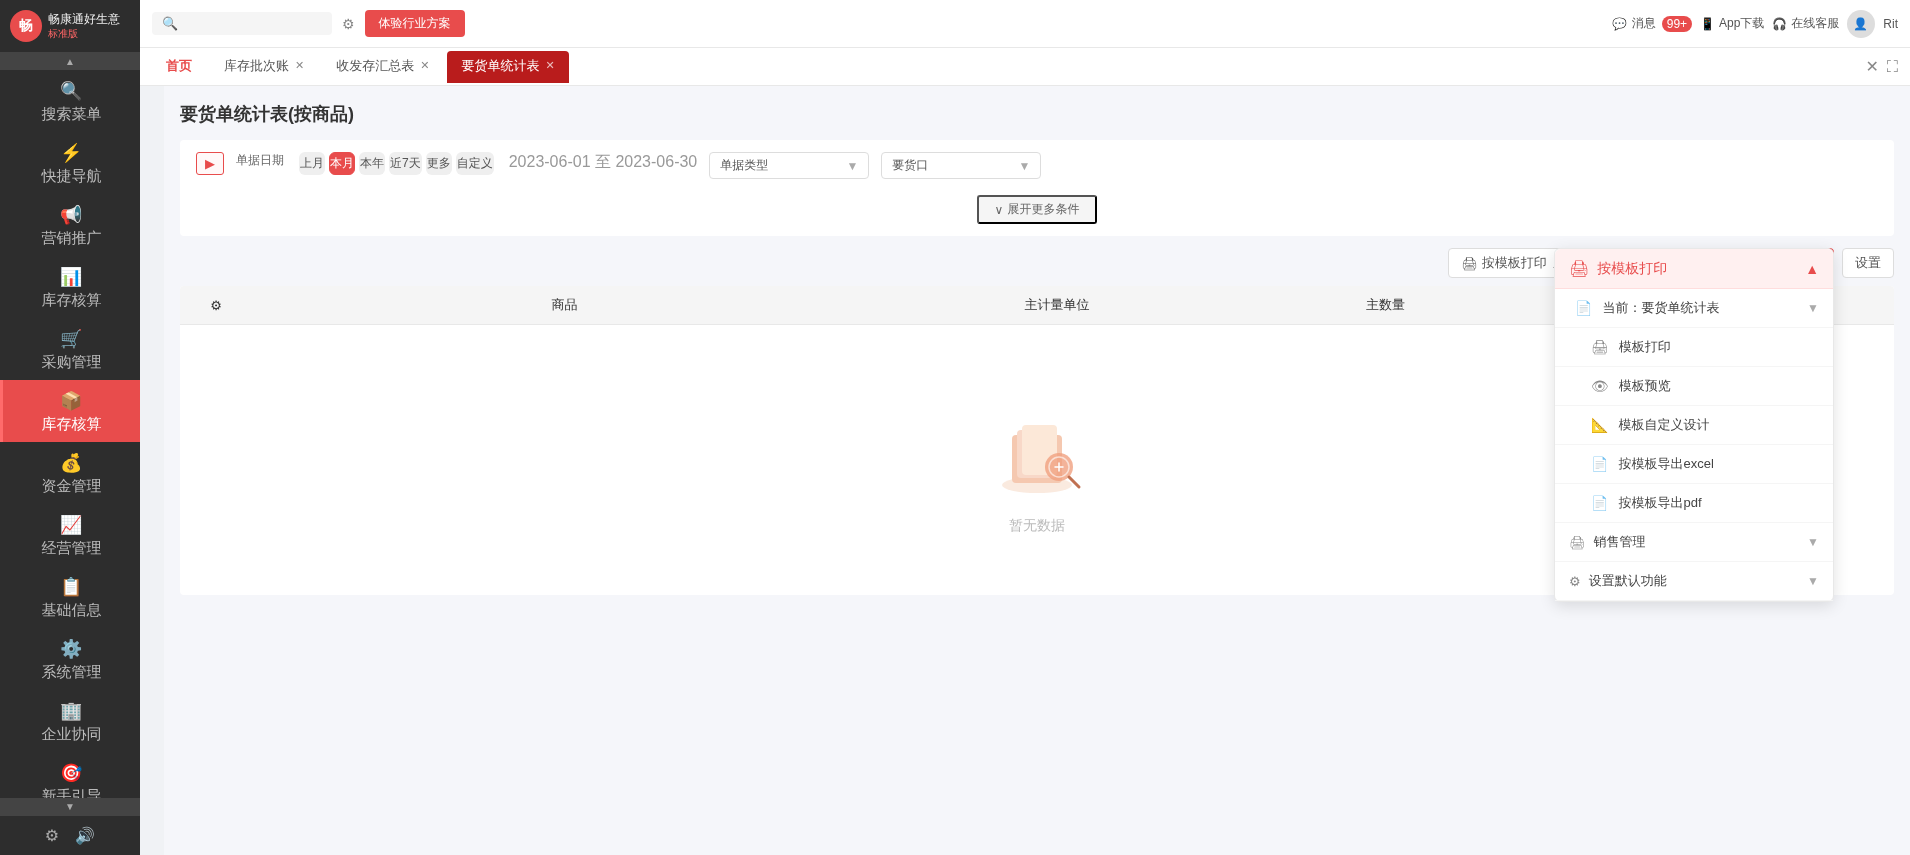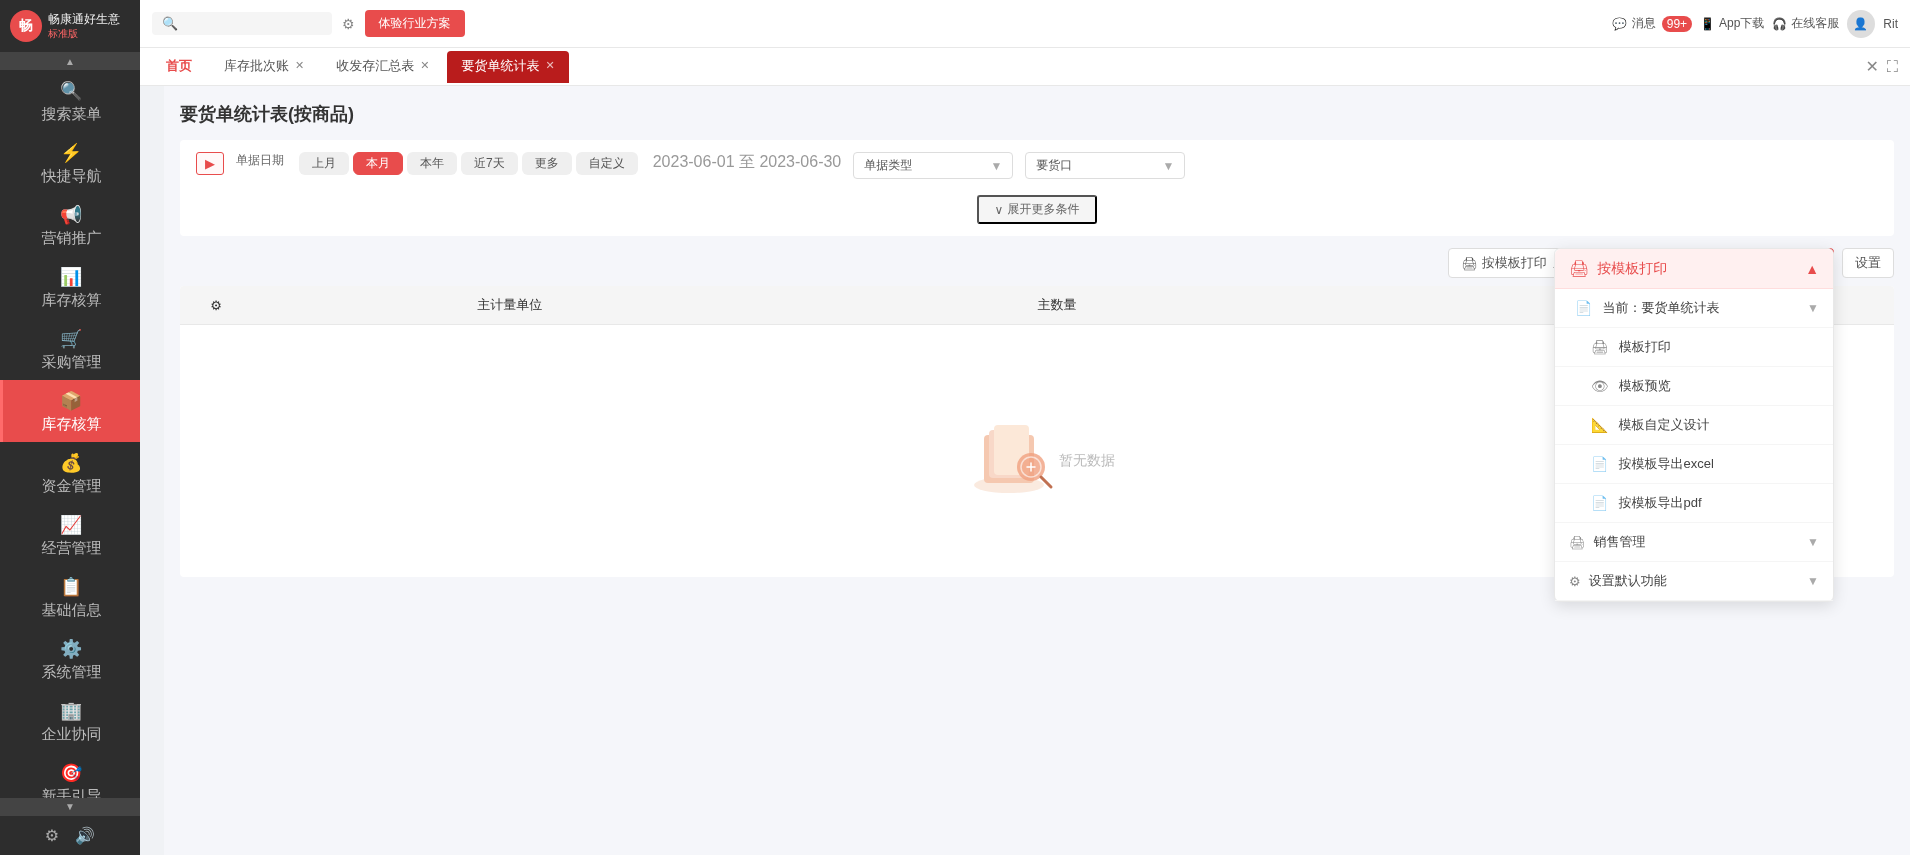--- a/index.html
+++ b/index.html
@@ -180,21 +180,21 @@
       font-size: 13px;
       cursor: pointer;
       display: flex; align-items: center; gap: 4px;
     }
     .filter-group {
       display: flex; gap: 15px; flex-wrap: wrap;
     }
     .filter-label { color: #666; font-size: 12px; white-space: nowrap; }
     .date-options { display: flex; gap: 4px; align-items: center; }
     .date-btn {
-      padding: 2px 12px; border-radius: 6px; cursor: pointer;
+      padding: 2px 0; border-radius: 6px; cursor: pointer;
       font-size: 12px; border: 1px solid transparent; color: #555;
     }
     .date-btn.active { background: #e84c4c; color: white; border-color: #e84c4c; }
     .date-range { font-size: 16px; color: #999; }
 
     .filter-select {
       display: flex; align-items: center; gap: 4px;
       border: 1px solid #ddd; border-radius: 4px;
       padding: 4px 10px; min-width: 160px;
       background: #fff; cursor: pointer; font-size: 12px; color: #555;
@@ -241,21 +241,21 @@
       gap: 0;
     }
     .th {
       font-size: 13px; color: #333; font-weight: 500;
       flex: 1; text-align: center;
     }
     .th:first-child { flex: 0 0 40px; }
     .th.wide { flex: 2; }
 
     .table-empty {
-      display: flex; flex-direction: row; align-items: center; justify-content: center;
+      display: flex; flex-direction: column; align-items: center; justify-content: center;
       padding: 80px 0 60px;
     }
     .empty-text { color: #bbb; font-size: 14px; }
 
     
     .empty-illustration {
       width: 100px; height: 100px;
       position: relative;
       margin-bottom: 12px;
     }
@@ -541,20 +541,21 @@
           </div>
         </div>
       </div>
     </div>
 
     <div class="table-wrap">
       <div class="table-header">
         <div class="th" style="flex:0 0 40px">
           <span>⚙</span>
         </div>
+        <div class="th wide">商品</div>
         <div class="th">主计量单位</div>
         <div class="th">主数量</div>
         <div class="th">零售金额</div>
       </div>
       <div class="table-empty">
         <div class="empty-illustration">
           <svg width="100" height="100" viewBox="0 0 100 100" xmlns="http://www.w3.org/2000/svg">
             <ellipse cx="50" cy="80" rx="35" ry="8" fill="#f5d5c0" opacity="0.5"></ellipse>
             <rect x="25" y="30" width="50" height="48" rx="4" fill="#f5c8b0"></rect>
             <rect x="30" y="25" width="40" height="48" rx="4" fill="#f8d8c8"></rect>

